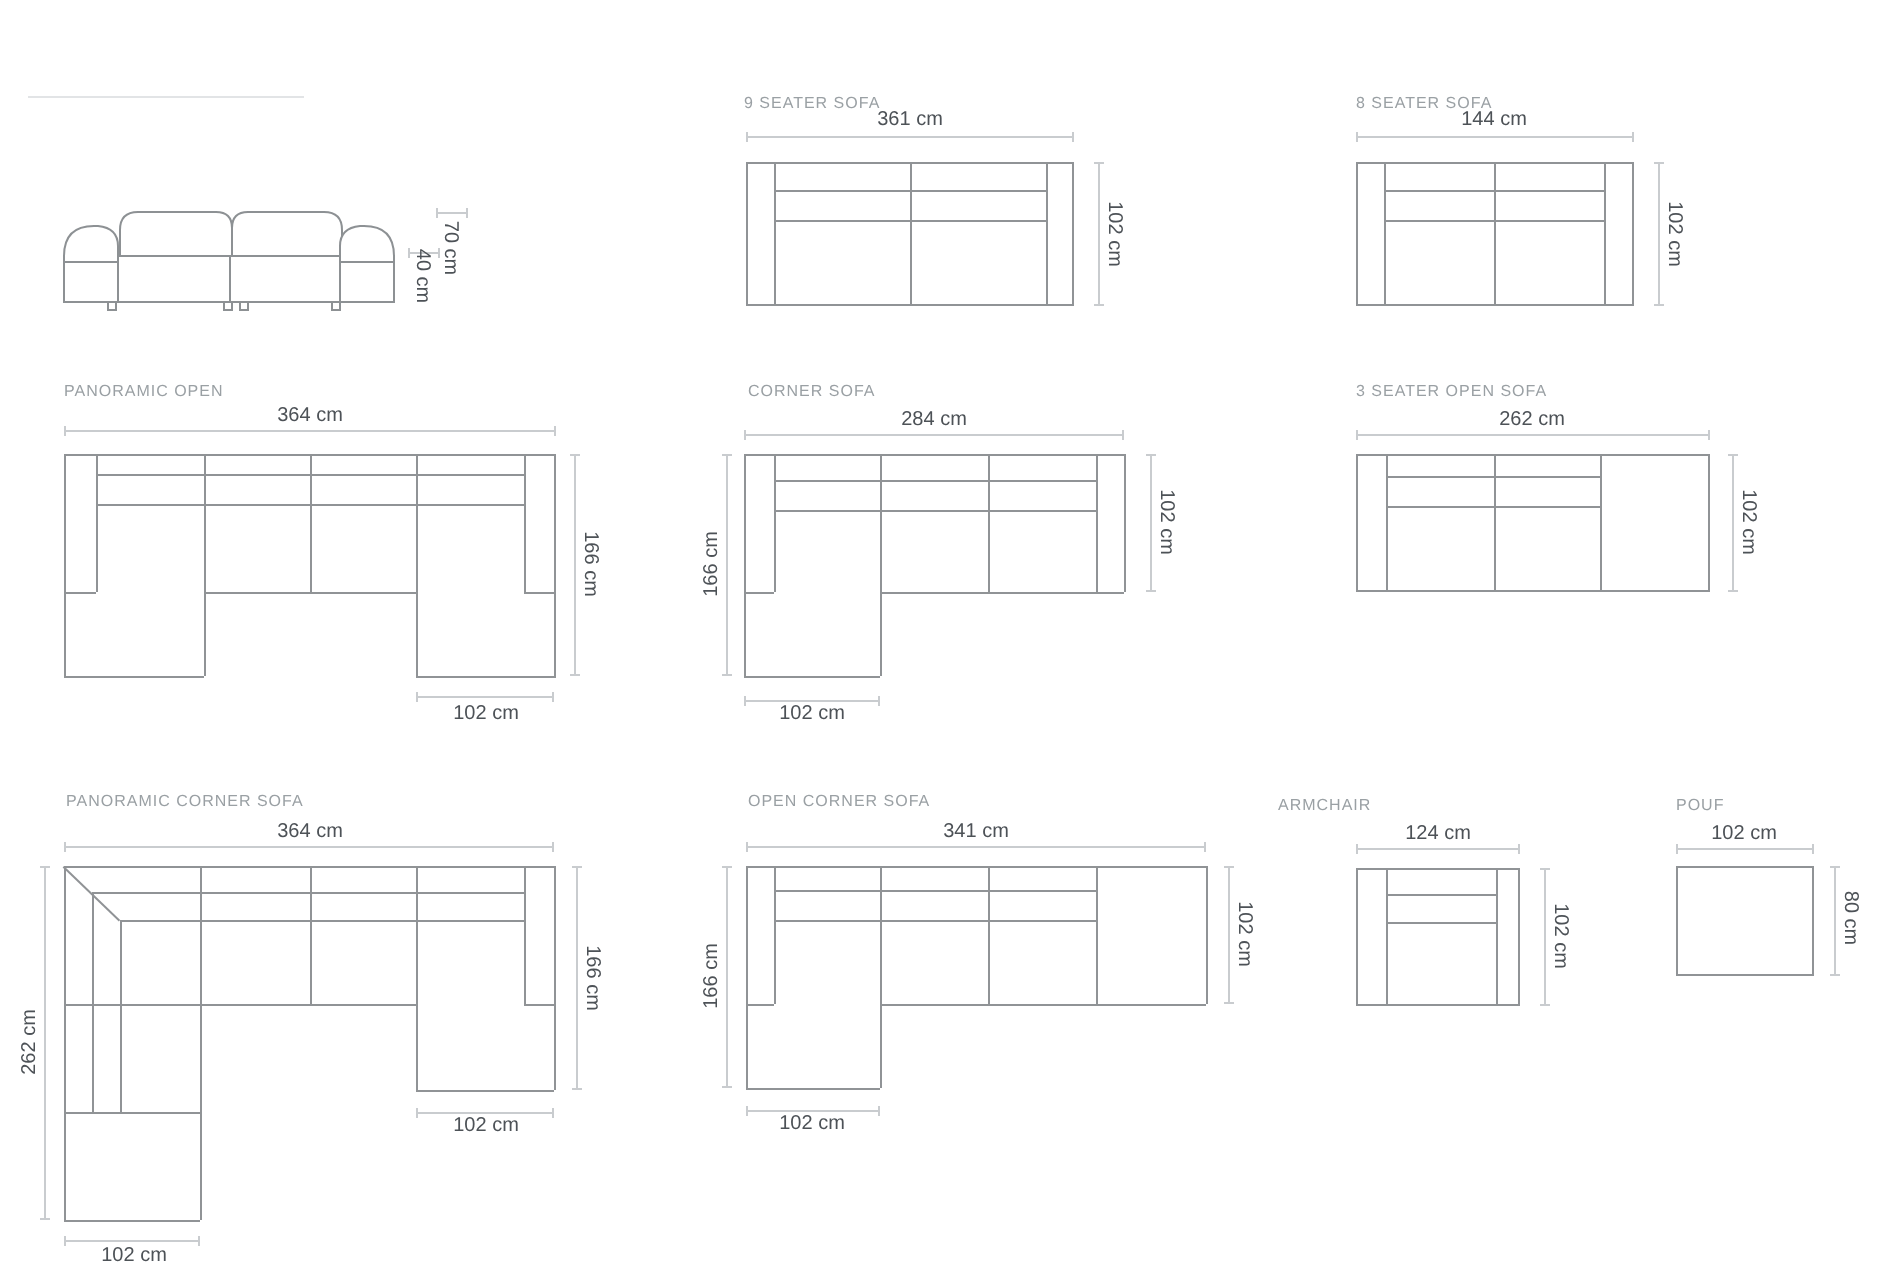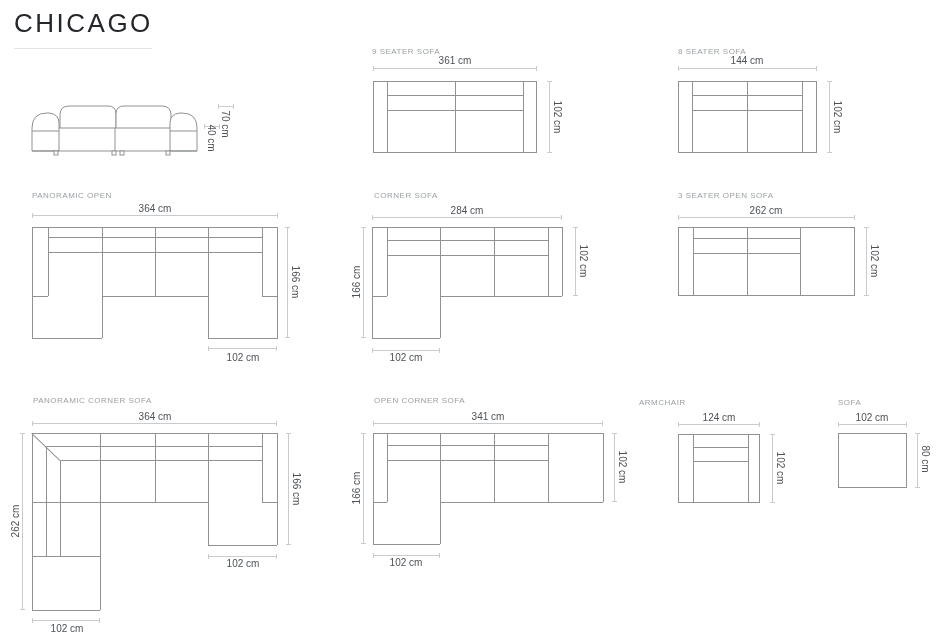--- a/index.html
+++ b/index.html
@@ -23,21 +23,20 @@
   .dh::before{left:0}.dh::after{right:0}
   .dv::before,.dv::after{content:"";position:absolute;left:-2px;width:5px;height:1px;background:#c9cccf;}
   .dv::before{top:0}.dv::after{bottom:0}
   .front-sofa{position:absolute;left:28px;top:100px;}
 </style>
 </head>
 <body>
 
 <div class="canvas">
 
-  <h1 class="page-title">CHICAGO</h1>
   <div class="title-rule"></div>
 
   <svg class="front-sofa" width="175" height="58" viewBox="0 0 175 58">
     <g fill="#ffffff" stroke="#8d9194" stroke-width="1">
       <path d="M32 28 V15 Q32 6 41 6 H80 Q88 6 88 14 V28"></path>
       <path d="M88 28 V14 Q88 6 96 6 H134 Q143 6 143 15 V28"></path>
       <path d="M4 51 V28 Q4 13 19 13 L21 13 Q31 14 31 23 V51 Z"></path>
       <path d="M169 51 V28 Q169 13 154 13 L152 13 Q142 14 142 23 V51 Z"></path>
       <path d="M4 31 H31 M142 31 H169" fill="none"></path>
       <path d="M31 28 H142 M87 28 V51" fill="none"></path>
@@ -161,21 +160,21 @@
     </div>
 
   <div class="sec-label" style="left:372px;top:47px">9 SEATER SOFA</div>
   <div class="sec-label" style="left:678px;top:47px">8 SEATER SOFA</div>
   <div class="sec-label" style="left:32px;top:191px">PANORAMIC OPEN</div>
   <div class="sec-label" style="left:374px;top:191px">CORNER SOFA</div>
   <div class="sec-label" style="left:678px;top:191px">3 SEATER OPEN SOFA</div>
   <div class="sec-label" style="left:33px;top:396px">PANORAMIC CORNER SOFA</div>
   <div class="sec-label" style="left:374px;top:396px">OPEN CORNER SOFA</div>
   <div class="sec-label" style="left:639px;top:398px">ARMCHAIR</div>
-  <div class="sec-label" style="left:838px;top:398px">SOFA</div>
+  <div class="sec-label" style="left:838px;top:398px">POUF</div>
 
   <div class="dim-label rot-cw" style="left:225px;top:124px">70 cm</div>
   <div class="dim-label rot-cw" style="left:211px;top:138px">40 cm</div>
 
   <div class="dim-label" style="left:455px;top:60px">361 cm</div>
   <div class="dim-label rot-cw" style="left:557px;top:117px">102 cm</div>
 
   <div class="dim-label" style="left:747px;top:60px">144 cm</div>
   <div class="dim-label rot-cw" style="left:837px;top:117px">102 cm</div>
 

